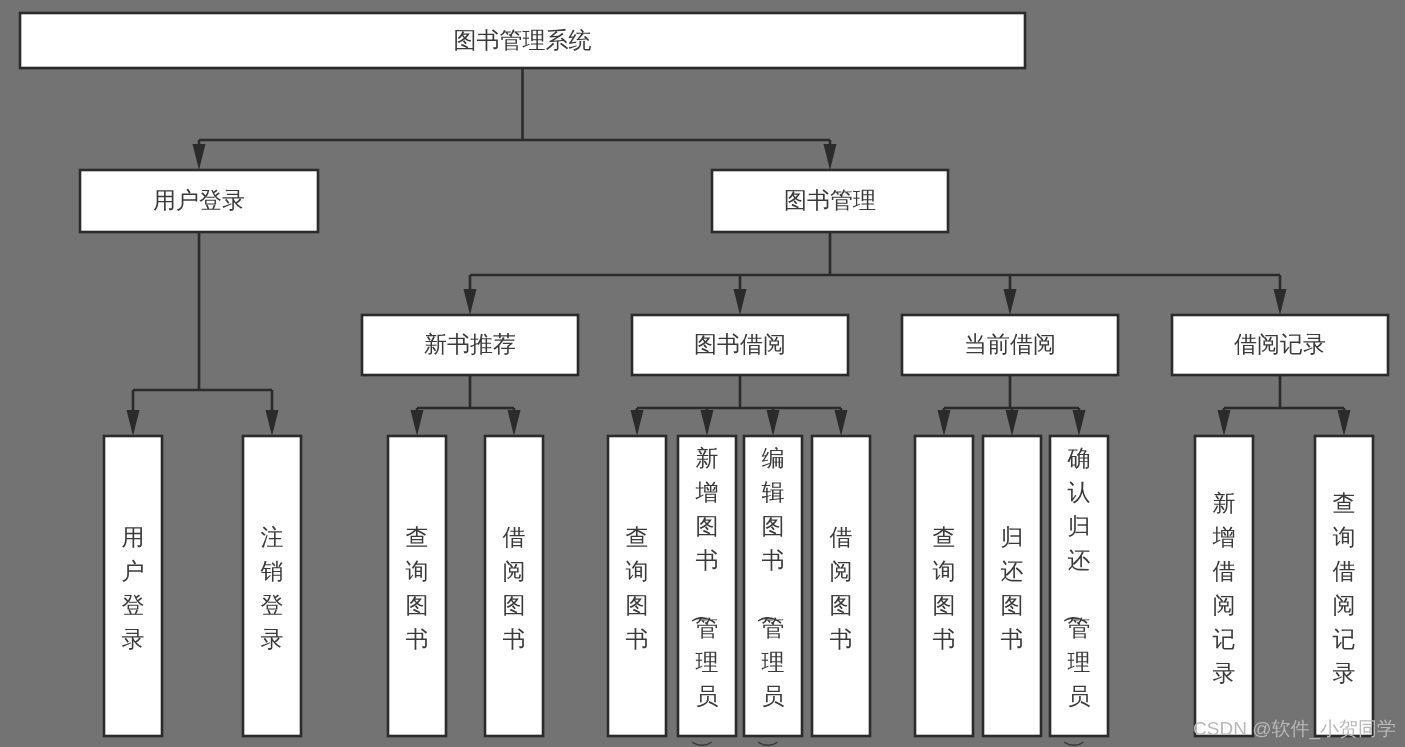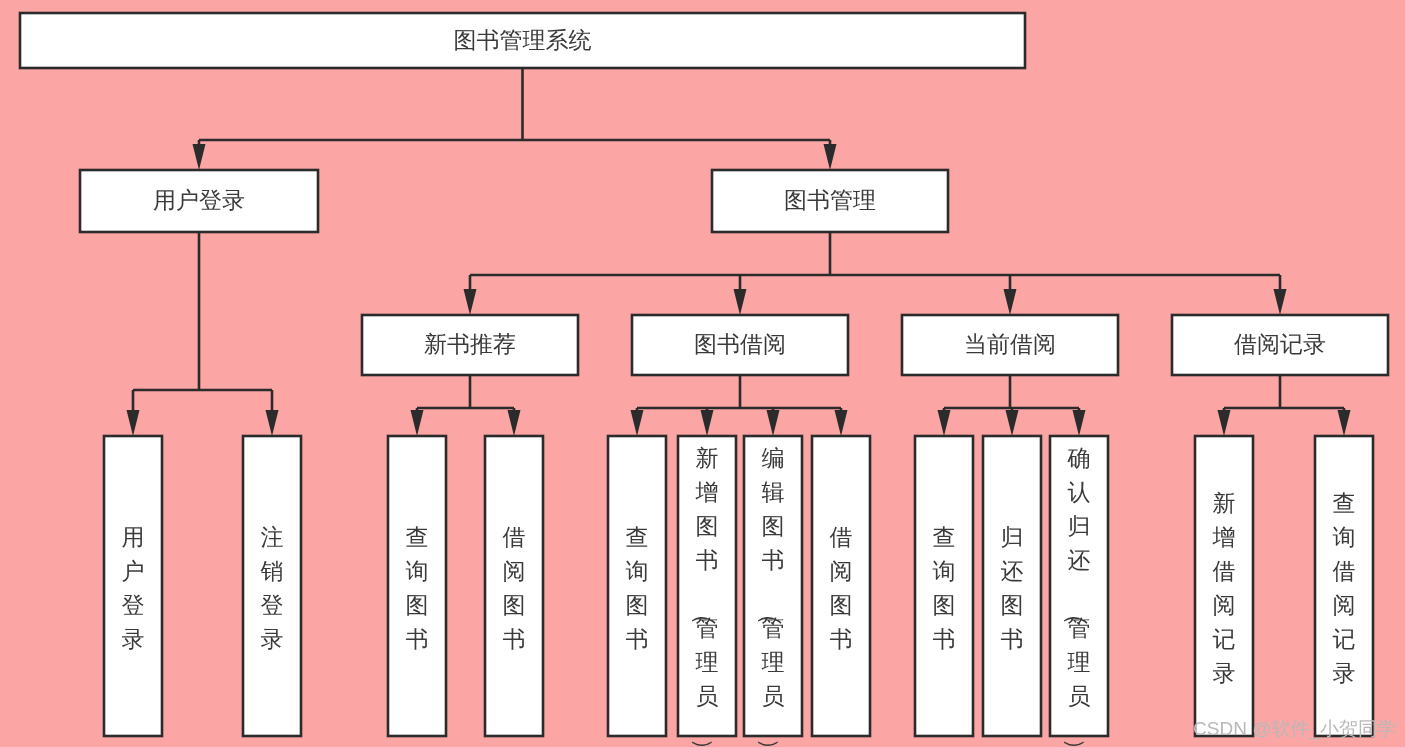--- a/index.html
+++ b/index.html
@@ -8,21 +8,21 @@
     padding: 0;
     background: #ffffff;
   }
   body {
     font-family: "Liberation Sans", "DejaVu Sans", sans-serif;
   }
   #diagram-root {
     position: relative;
     width: 1405px;
     height: 747px;
-    background: #fca5a5;
+    background: #737373;
     overflow: hidden;
   }
   svg#tree-svg {
     position: absolute;
     top: 0;
     left: 0;
     width: 1405px;
     height: 747px;
     display: block;
   }

